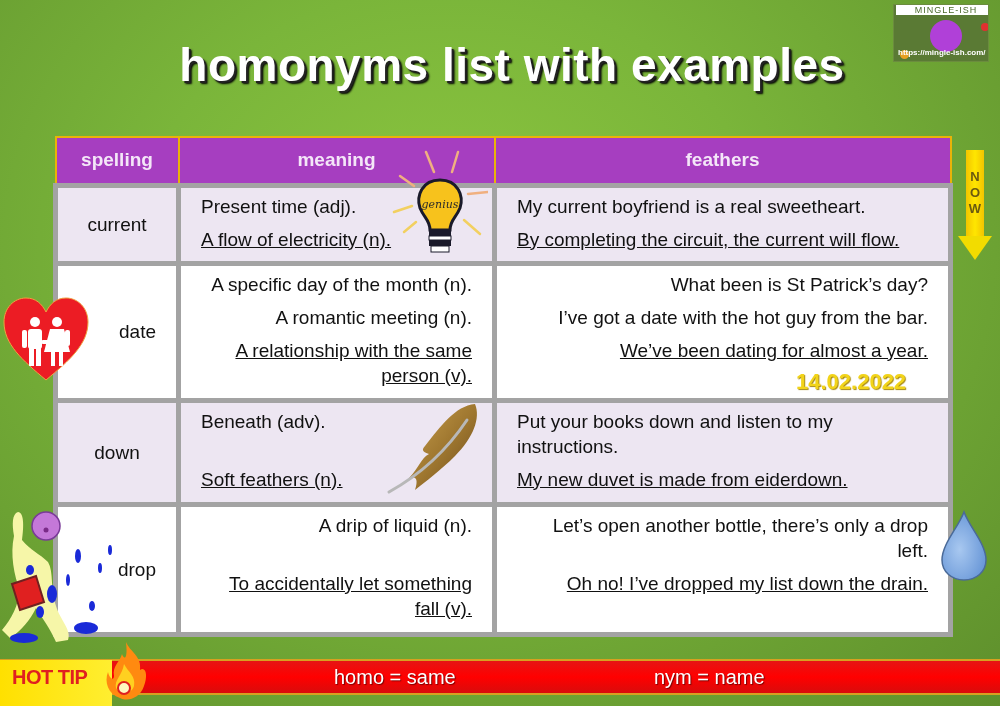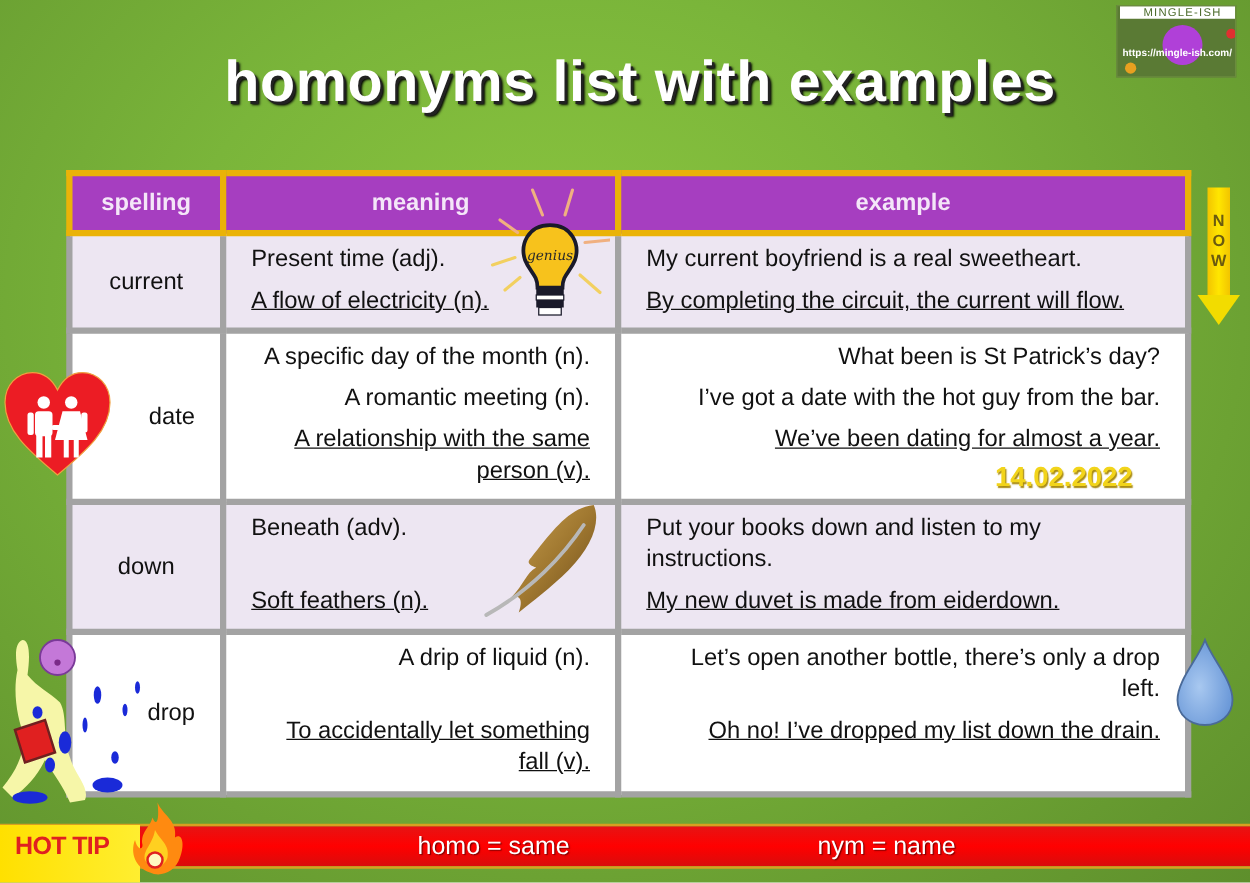--- a/index.html
+++ b/index.html
@@ -16,30 +16,30 @@
       text-shadow: 2px 2px 0 #222, 3px 3px 2px #000;
     }
     .logo {
       position: absolute; left: 893px; top: 4px; width: 96px; height: 58px;
       background: #5a7a34; border: 1px solid #6b8c3e; overflow: hidden;
     }
     .logo .brand { position: absolute; left: 2px; top: 0; width: 100px; height: 10px; background: #fff; color: #4a6a2a; font-size: 9px; text-align: center; line-height: 10px; letter-spacing: 1px; }
     .logo .circle { position: absolute; left: 36px; top: 15px; width: 32px; height: 32px; border-radius: 50%; background: #b040d8; }
     .logo .red { position: absolute; left: 103px; top: 18px; width: 8px; height: 8px; margin-left: -16px; border-radius: 50%; background: #e03030; }
     .logo .orange { position: absolute; left: 6px; top: 45px; width: 9px; height: 9px; border-radius: 50%; background: #e8a020; }
-    .logo .url { position: absolute; left: 4px; top: 33px; font-size: 8px; color: #fff; font-weight: bold; }
+    .logo .url { position: absolute; left: 4px; top: 43px; font-size: 8px; color: #fff; font-weight: bold; }
 
     table.grid {
       position: absolute; left: 53px; top: 136px; width: 895px;
       border-collapse: collapse; table-layout: fixed;
       font-family: "Liberation Sans", sans-serif;
     }
     table.grid th {
       background: #a63ec0; color: #f4e6f8; font-weight: bold; font-size: 19px;
-      height: 48px; text-align: center; border: 5px solid #eab308;
+      height: 48px; text-align: center; border: 2px solid #eab308;
     }
     table.grid td {
       border: 5px solid #a3a3a3; font-size: 19px; color: #111; vertical-align: top;
       padding: 6px 20px; line-height: 25px;
     }
     table.grid tr.odd td { background: #ede6f2; }
     table.grid tr.even td { background: #ffffff; text-align: right; }
     table.grid td.spell { text-align: center; vertical-align: middle; }
     td p { margin-bottom: 8px; }
     td p:last-child { margin-bottom: 0; text-decoration: underline; }
@@ -102,21 +102,21 @@
 <table class="grid">
   <colgroup>
     <col style="width:123px">
     <col style="width:316px">
     <col style="width:456px">
   </colgroup>
   <thead>
     <tr>
       <th>spelling</th>
       <th>meaning</th>
-      <th>example</th>
+      <th>feathers</th>
     </tr>
   </thead>
   <tbody>
     <tr class="odd" style="height:78px">
       <td class="spell">current</td>
       <td>
         <p>Present time (adj).</p>
         <p>A flow of electricity (n).</p>
       </td>
       <td>

